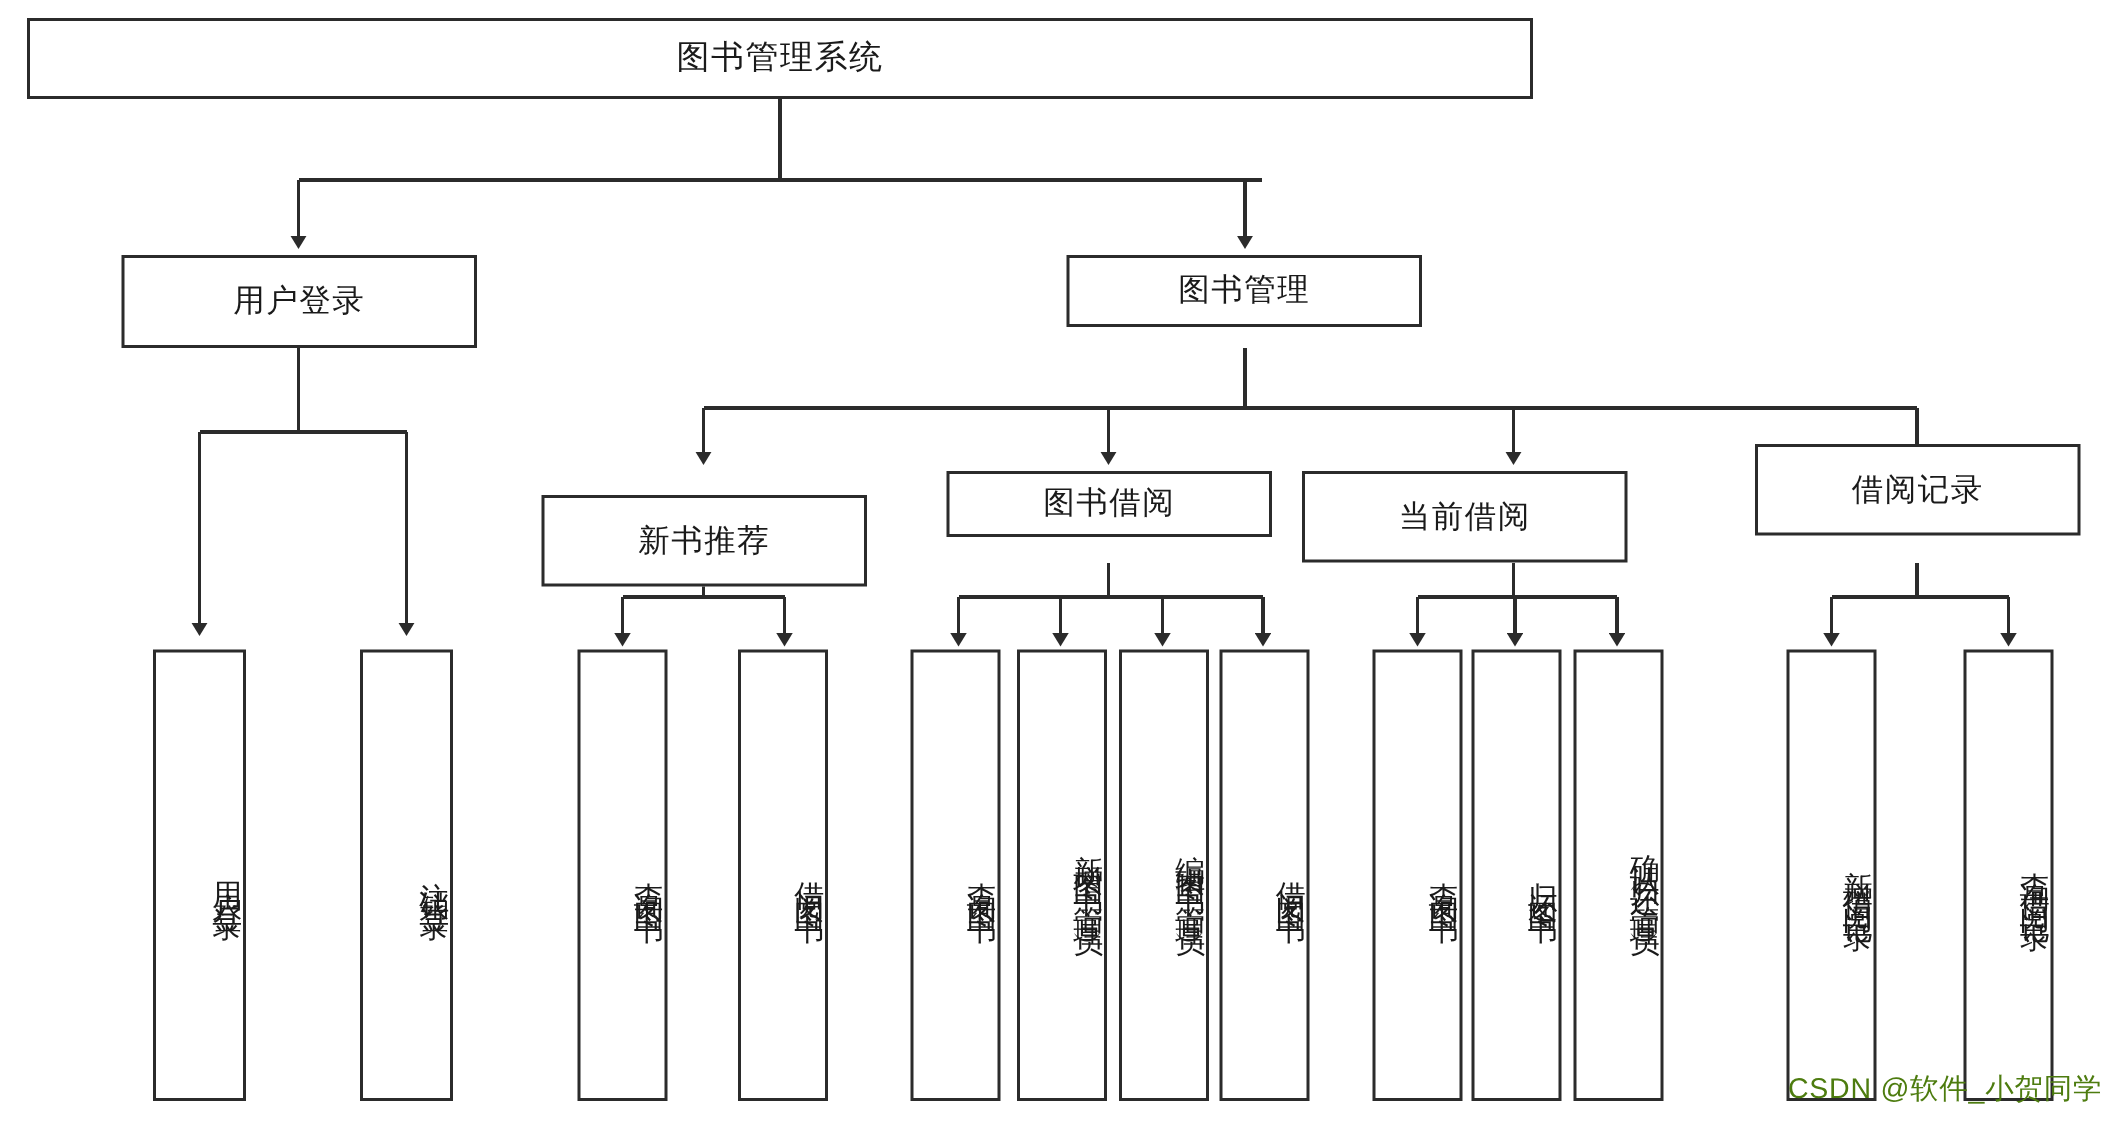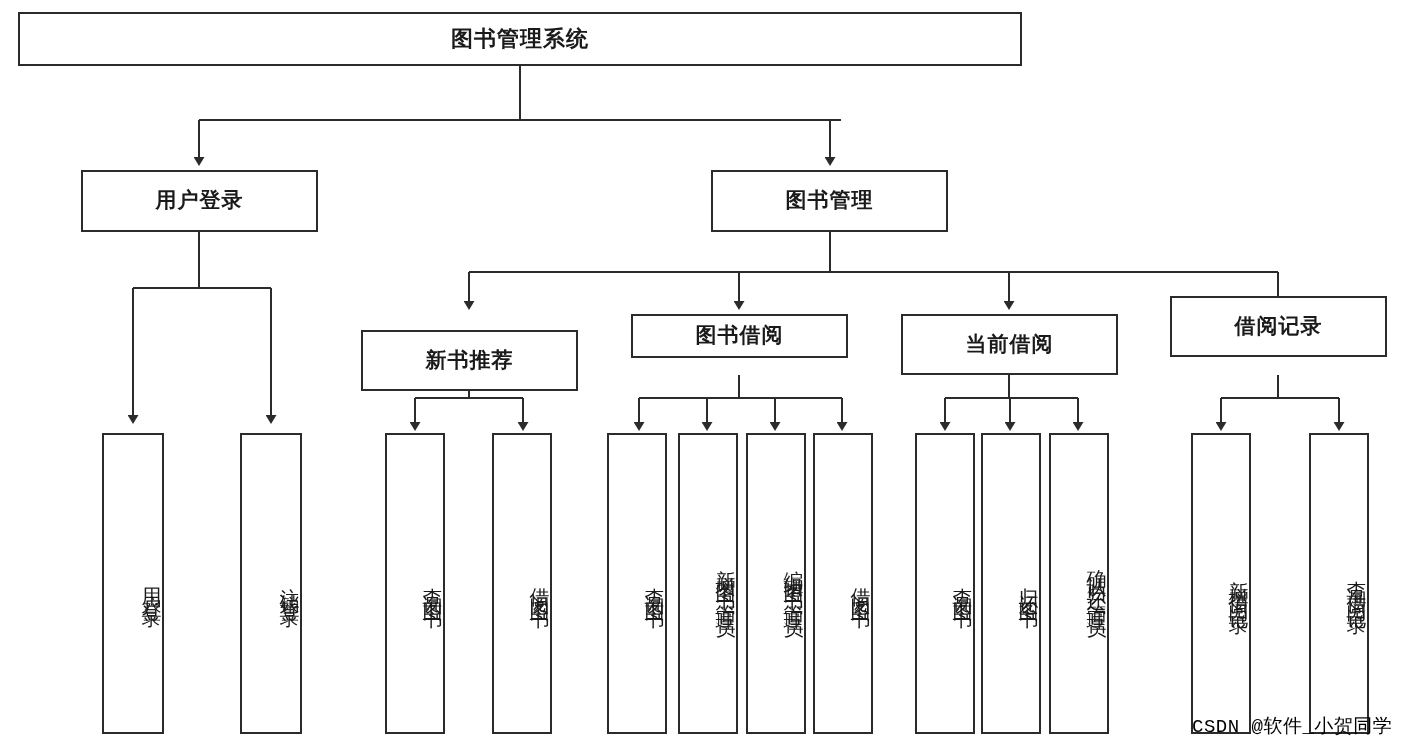--- a/index.html
+++ b/index.html
@@ -34,21 +34,20 @@
     display: flex;
     align-items: center;
     justify-content: center;
     color: #1a1a1a;
   }
   .node-h {
     
     font-size: 21px;
     letter-spacing: 1px;
     line-height: 1.1;
-    font-weight: bold;
   }
   .node-root {
     font-size: 22px;
   }
   .node-v {
     
     font-size: 20px;
     writing-mode: vertical-rl;
     text-orientation: upright;
     letter-spacing: 7px;
@@ -59,24 +58,24 @@
   }
   .node-v > .vtext {
     writing-mode: vertical-rl;
     text-orientation: upright;
     display: block;
     white-space: nowrap;
   }
   .watermark {
     position: absolute;
     font-size: 19px;
-    color: #000000;
+    color: #4d7c0f;
     white-space: nowrap;
     letter-spacing: 0.5px;
-    font-family: Liberation Mono, monospace;
+    font-family: Liberation Sans, sans-serif;
   }
 </style>
 </head>
 <body>
 
 <div id="diagram-root">
 
   <svg id="edges-layer" viewBox="0 0 1405 747" xmlns="http://www.w3.org/2000/svg">
     <defs>
       <marker id="arrow" markerWidth="9" markerHeight="11" refX="1" refY="5.5" orient="auto" markerUnits="userSpaceOnUse">
@@ -128,33 +127,33 @@
   </svg>
 
   <div class="node node-h node-root" style="left:18px; top:12px; width:1004px; height:54px;">
     <span>图书管理系统</span>
   </div>
 
   <div class="node node-h" style="left:81px; top:170px; width:237px; height:62px;">
     <span>用户登录</span>
   </div>
 
-  <div class="node node-h" style="left:711px; top:170px; width:237px; height:62px;justify-content:center;">
+  <div class="node node-h" style="left:711px; top:170px; width:237px; height:48px;justify-content:center;">
     <span>图书管理</span>
   </div>
 
   <div class="node node-h" style="left:361px; top:330px; width:217px; height:61px;">
     <span>新书推荐</span>
   </div>
 
   <div class="node node-h" style="left:631px; top:314px; width:217px; height:44px;">
     <span>图书借阅</span>
   </div>
 
-  <div class="node node-h" style="left:901px; top:314px; width:217px; height:61px;">
+  <div class="node node-h" style="left:868px; top:314px; width:217px; height:61px;">
     <span>当前借阅</span>
   </div>
 
   <div class="node node-h" style="left:1170px; top:296px; width:217px; height:61px;">
     <span>借阅记录</span>
   </div>
 
   <div class="node node-v" style="left:102px; top:433px; width:62px; height:301px;">
     <span class="vtext">用户登录</span>
   </div>

